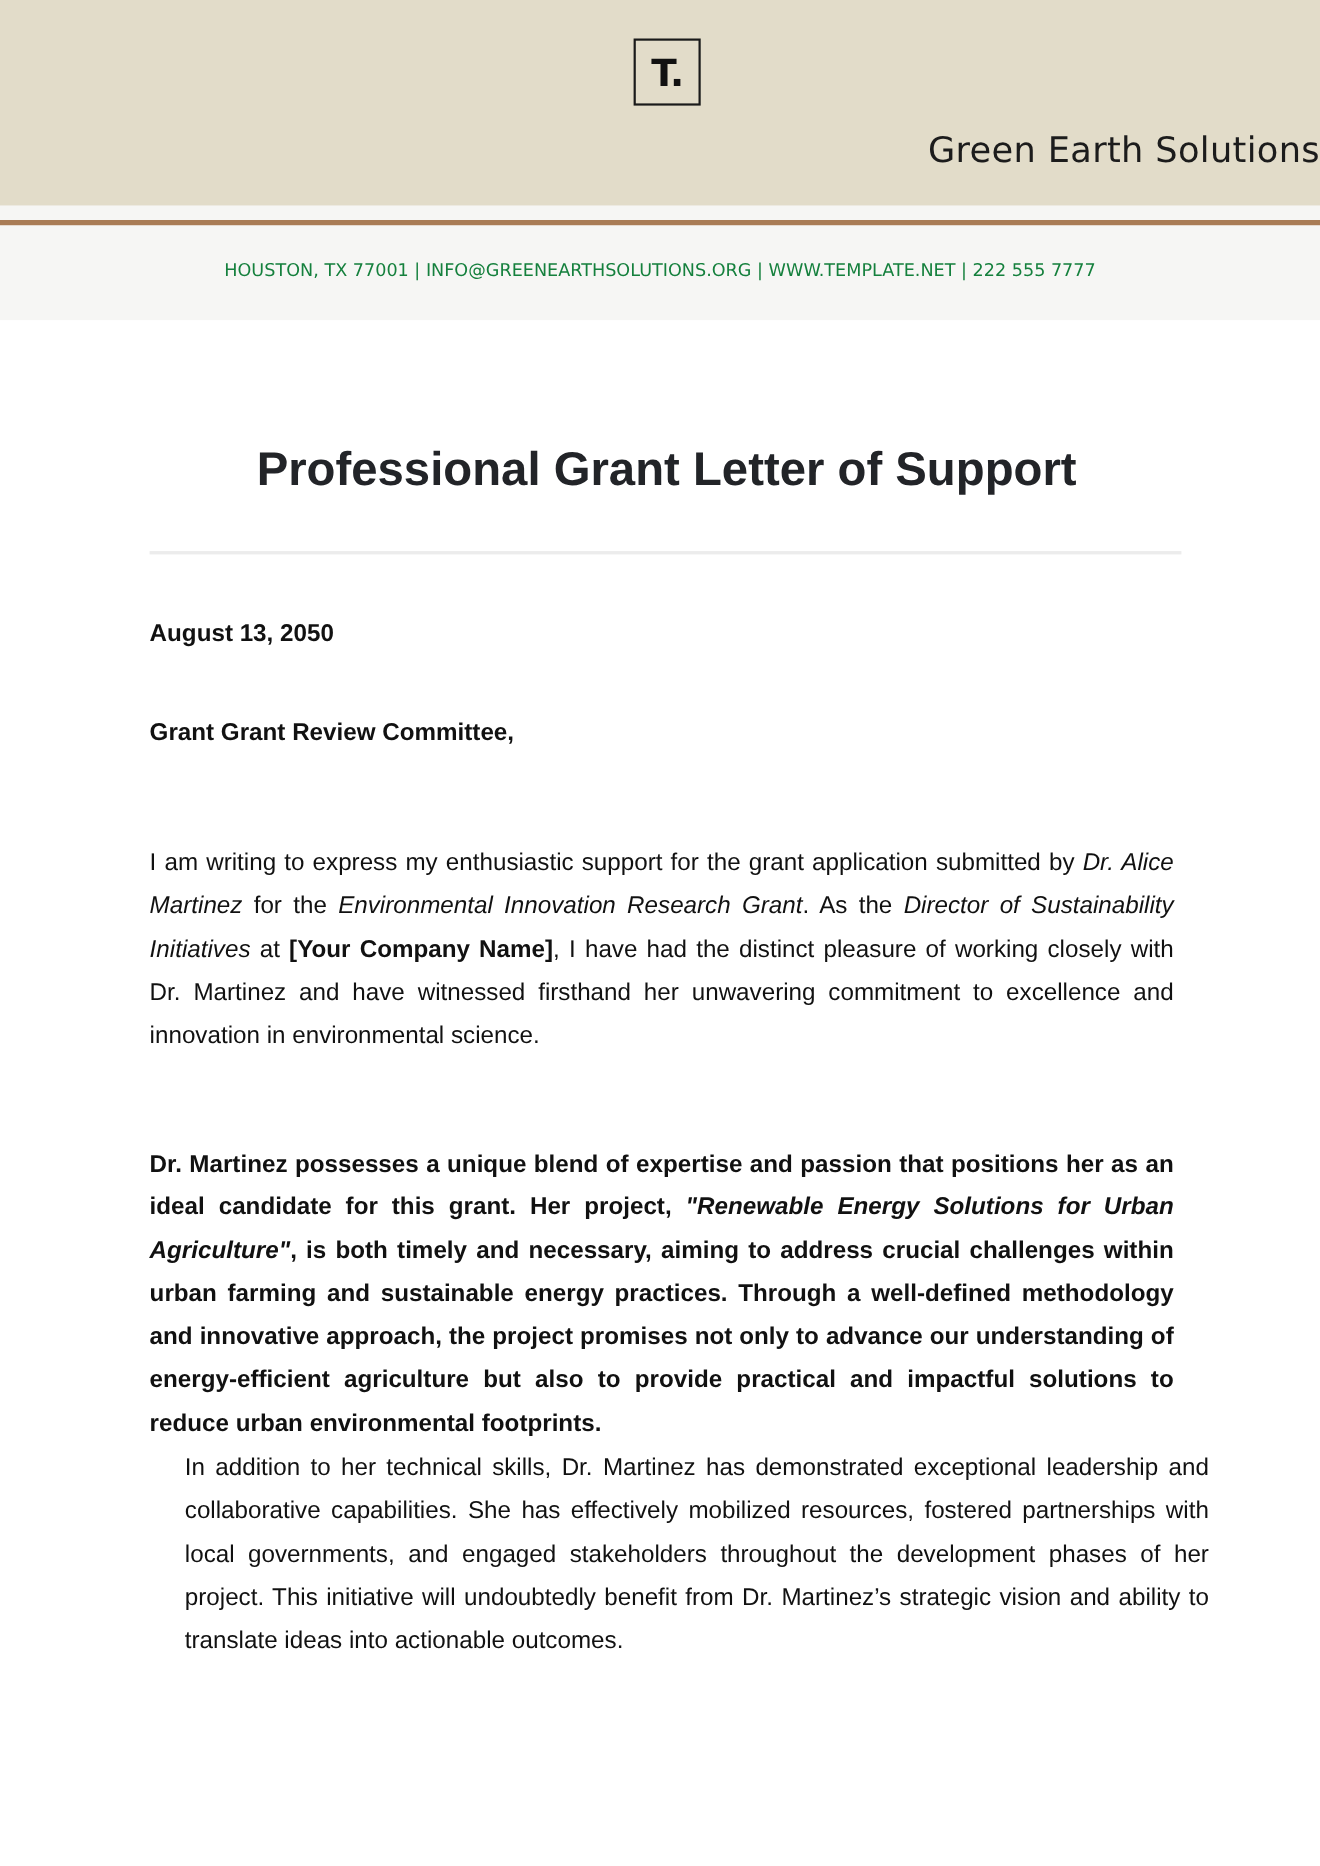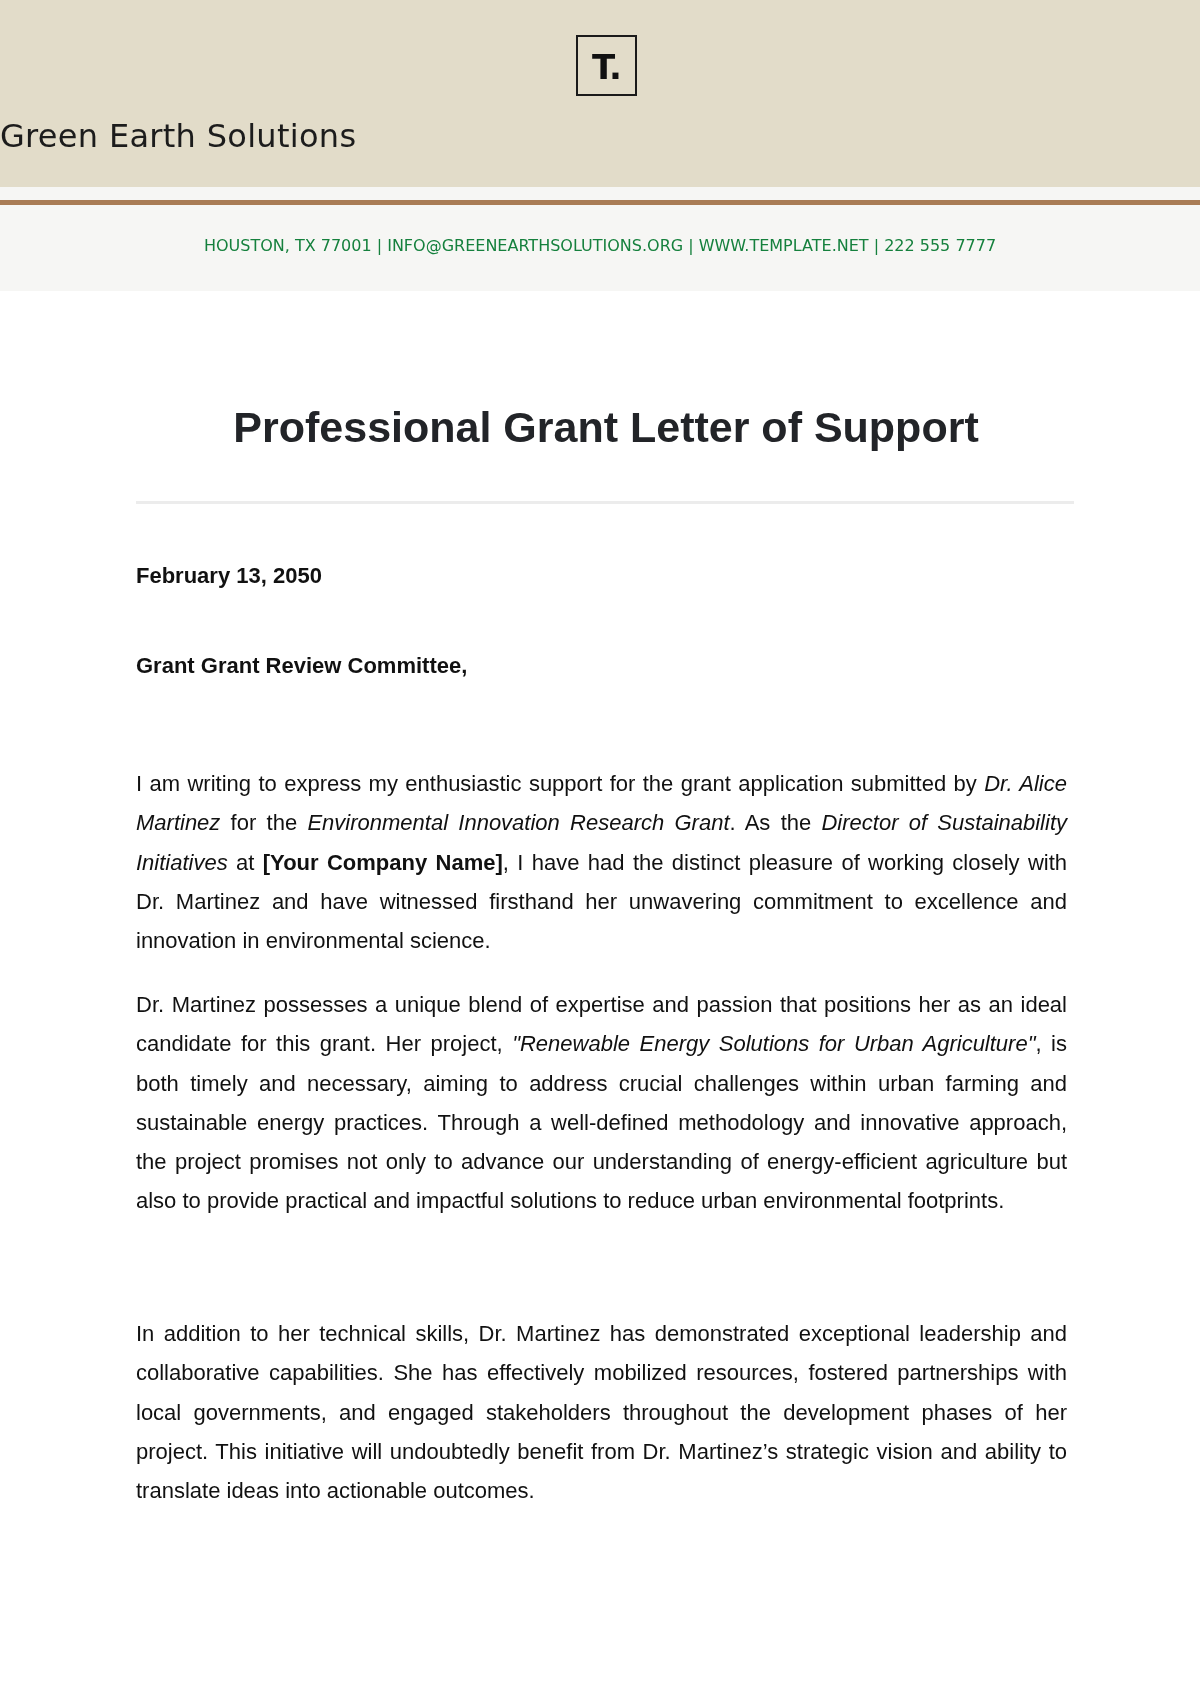--- a/index.html
+++ b/index.html
@@ -13,21 +13,21 @@
     .logo-box {
       position: absolute; left: 576px; top: 35px; width: 61px; height: 61px;
       border: 2px solid #1a1a1a;
       display: flex; align-items: center; justify-content: center;
     }
     .logo-glyph {
       font-family: "DejaVu Sans", sans-serif; font-weight: bold; font-size: 34px;
       color: #111; line-height: 1; letter-spacing: -1px; margin-top: 2px;
     }
     .company-name {
-      position: absolute; left: 0; top: 116px; width: 1200px; text-align: left;
+      position: absolute; left: 0; top: 116px; width: 1200px; text-align: right;
       font-family: "DejaVu Sans", sans-serif; font-size: 32px; font-weight: normal;
       color: #1c1c1c; letter-spacing: 0.3px; line-height: 40px;
     }
     .gap-strip {
       position: absolute; left: 0; top: 187px; width: 1200px; height: 13px; background: #f6f6f4;
     }
     .accent-line {
       position: absolute; left: 0; top: 200px; width: 1200px; height: 5px; background: #a97c55;
     }
     .contact-band {
@@ -56,22 +56,22 @@
       position: absolute; left: 0; top: 562px; font-weight: bold; font-size: 22px; line-height: 28px; white-space: nowrap;
     }
     .salutation {
       position: absolute; left: 0; top: 652px; font-weight: bold; font-size: 22px; line-height: 28px; white-space: nowrap;
     }
     .para {
       position: absolute; left: 0; width: 931px;
       font-size: 22px; line-height: 39.3px; text-align: justify;
     }
     .p1 { top: 764px; }
-    .p2 { top: 985px; }
-    .p3 { top: 1314px; }
+    .p2 { top: 1038px; font-weight: bold; }
+    .p3 { top: 1314px; margin-left: 32px; }
     em { font-style: italic; }
     strong { font-weight: bold; }
   </style>
 </head>
 <body>
 
 <div class="header-band">
   <div class="logo-box">
     <span class="logo-glyph">T.</span>
   </div>
@@ -80,21 +80,21 @@
 <div class="gap-strip"></div>
 <div class="accent-line"></div>
 <div class="contact-band">
   <div class="contact-line">HOUSTON, TX 77001 | INFO@GREENEARTHSOLUTIONS.ORG | WWW.TEMPLATE.NET | 222 555 7777</div>
 </div>
 
 <h1 class="doc-title">Professional Grant Letter of Support</h1>
 <div class="title-rule"></div>
 
 <div class="content">
-  <div class="date">February 13, 2050</div>
+  <div class="date">August 13, 2050</div>
   <div class="salutation">Grant Grant Review Committee,</div>
 
   <p class="para p1">
     <span>I am writing to express my enthusiastic support for the grant application submitted by </span><em>Dr. Alice Martinez</em><span> for the </span><em>Environmental Innovation Research Grant</em><span>. As the </span><em>Director of Sustainability Initiatives</em><span> at </span><strong>[Your Company Name]</strong><span>, I have had the distinct pleasure of working closely with Dr. Martinez and have witnessed firsthand her unwavering commitment to excellence and innovation in environmental science.</span>
   </p>
 
   <p class="para p2">
     <span>Dr. Martinez possesses a unique blend of expertise and passion that positions her as an ideal candidate for this grant. Her project, </span><em>"Renewable Energy Solutions for Urban Agriculture"</em><span>, is both timely and necessary, aiming to address crucial challenges within urban farming and sustainable energy practices. Through a well-defined methodology and innovative approach, the project promises not only to advance our understanding of energy-efficient agriculture but also to provide practical and impactful solutions to reduce urban environmental footprints.</span>
   </p>
 

